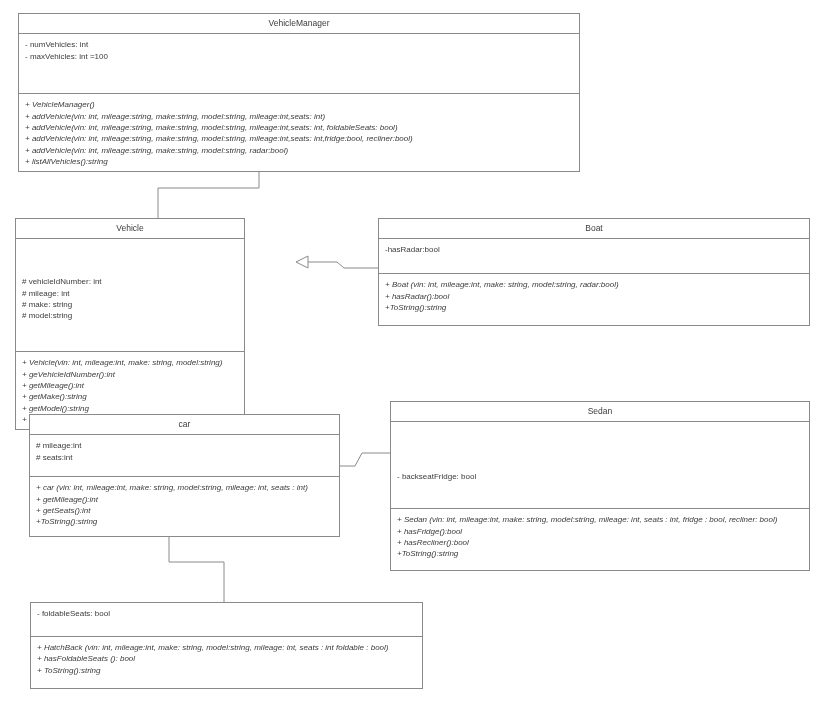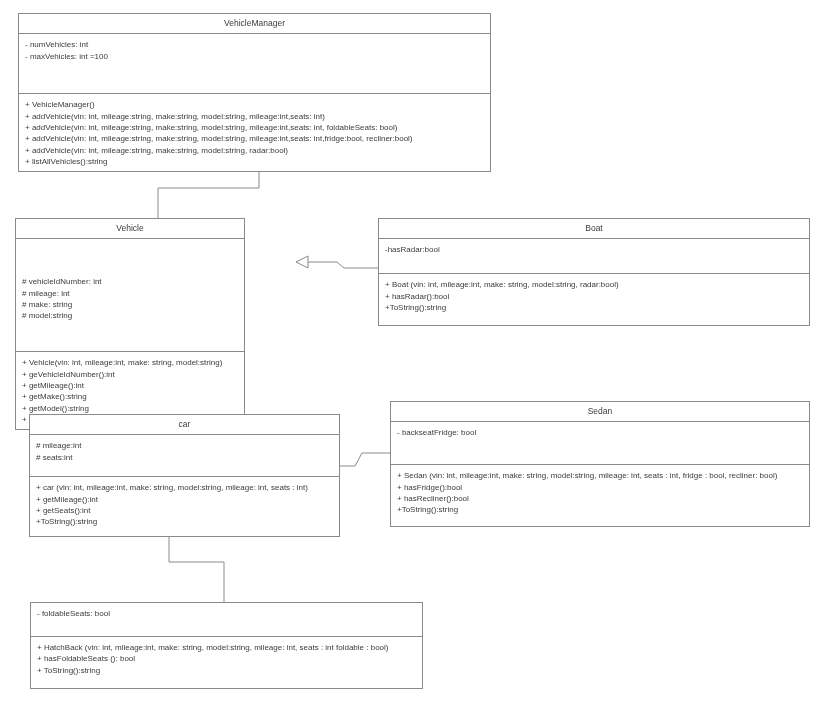--- a/index.html
+++ b/index.html
@@ -29,20 +29,21 @@
     padding: 5px 4px 5px 4px;
     border-bottom: 1px solid #8a8a8a;
     line-height: 1.1;
   }
   .uml-section {
     padding: 5px 6px 6px 6px;
     border-bottom: 1px solid #8a8a8a;
   }
   .uml-section:last-child {
     border-bottom: none;
+    font-style: italic;
   }
   .uml-line {
     font-size: 8px;
     color: #3b3b3b;
     line-height: 1.42;
     white-space: nowrap;
   }
   .edge-layer {
     position: absolute;
     left: 0;
@@ -89,21 +90,21 @@
       <polygon class="head" points="326,466 338,460 338,472"></polygon>
       <path d="M 338,466 L 355,466 L 362,453 L 390,453"></path>
     </g>
 
     <g>
       <polygon class="head" points="169,518 163,530 175,530"></polygon>
       <path d="M 169,530 L 169,562 L 224,562 L 224,602"></path>
     </g>
   </svg>
 
-  <div class="uml-class" style="left:18px; top:13px; width:473px;">
+  <div class="uml-class" style="left:18px; top:13px; width:562px;">
     <div class="uml-title">VehicleManager</div>
     <div class="uml-section" style="height:48px;">
       <div class="uml-line">- numVehicles: int</div>
       <div class="uml-line">- maxVehicles: int =100</div>
     </div>
     <div class="uml-section" style="height:66px;">
       <div class="uml-line">+ VehicleManager()</div>
       <div class="uml-line">+ addVehicle(vin: int, mileage:string, make:string, model:string, mileage:int,seats: int)</div>
       <div class="uml-line">+ addVehicle(vin: int, mileage:string, make:string, model:string, mileage:int,seats: int, foldableSeats: bool)</div>
       <div class="uml-line">+ addVehicle(vin: int, mileage:string, make:string, model:string,  mileage:int,seats: int,fridge:bool, recliner:bool)</div>
@@ -151,21 +152,21 @@
     <div class="uml-section" style="height:48px;">
       <div class="uml-line">+ car (vin: int, mileage:int, make: string, model:string, mileage: int, seats : int)</div>
       <div class="uml-line">+ getMileage():int</div>
       <div class="uml-line">+ getSeats():int</div>
       <div class="uml-line">+ToString():string</div>
     </div>
   </div>
 
   <div class="uml-class" style="left:390px; top:401px; width:420px;">
     <div class="uml-title">Sedan</div>
-    <div class="uml-section" style="height:31px;">
+    <div class="uml-section" style="height:31px;margin-top:44px;">
       <div class="uml-line">- backseatFridge: bool</div>
     </div>
     <div class="uml-section" style="height:50px;">
       <div class="uml-line">+ Sedan (vin: int, mileage:int, make: string, model:string, mileage: int, seats : int, fridge : bool, recliner: bool)</div>
       <div class="uml-line">+ hasFridge():bool</div>
       <div class="uml-line">+ hasRecliner():bool</div>
       <div class="uml-line">+ToString():string</div>
     </div>
   </div>
 

